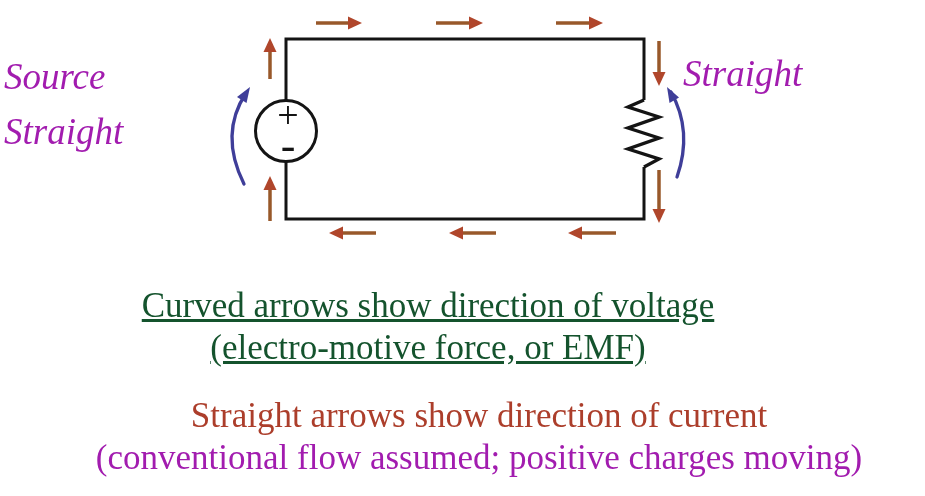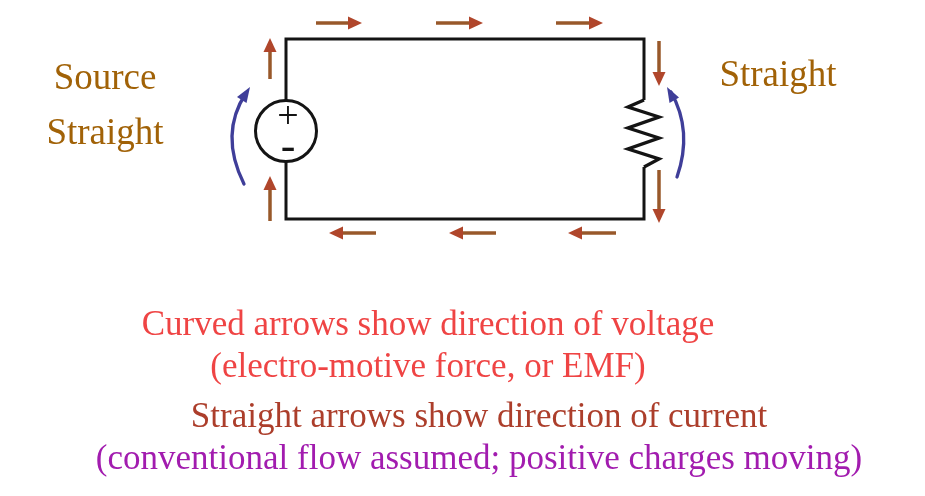--- a/index.html
+++ b/index.html
@@ -12,35 +12,35 @@
     font-family: "Liberation Serif", "DejaVu Serif", serif;
   }
   .circuit-svg {
     position: absolute;
     top: 0; left: 0;
     width: 925px;
     height: 255px;
   }
   .side-label {
     position: absolute;
-    color: #a16207;
+    color: #a21caf;
     font-size: 37px;
-    text-align: center;
     white-space: nowrap;
+    font-style: italic;
   }
   #source-label { top: 49px; left: 4px; width: 202px; line-height: 55px; }
   #load-label   { top: 45px; left: 683px; width: 190px; line-height: 57px; }
   .caption {
     position: absolute;
     left: 0;
     text-align: center;
     font-size: 35px;
     white-space: nowrap;
   }
-  #voltage-caption { top: 303px; width: 856px; line-height: 42px; color: #ef4444; }
+  #voltage-caption { top: 285px; width: 856px; line-height: 42px; color: #14532d; text-decoration: underline; }
   #current-caption { top: 395px; width: 868px; line-height: 42px; padding-left: 45px; }
   #current-caption .line1 { color: #ac3e2b; }
   #current-caption .line2 { color: #a21caf; }
   .caption div, .side-label div { display: block; }
 </style>
 </head>
 <body>
 
 <div class="stage">
 

